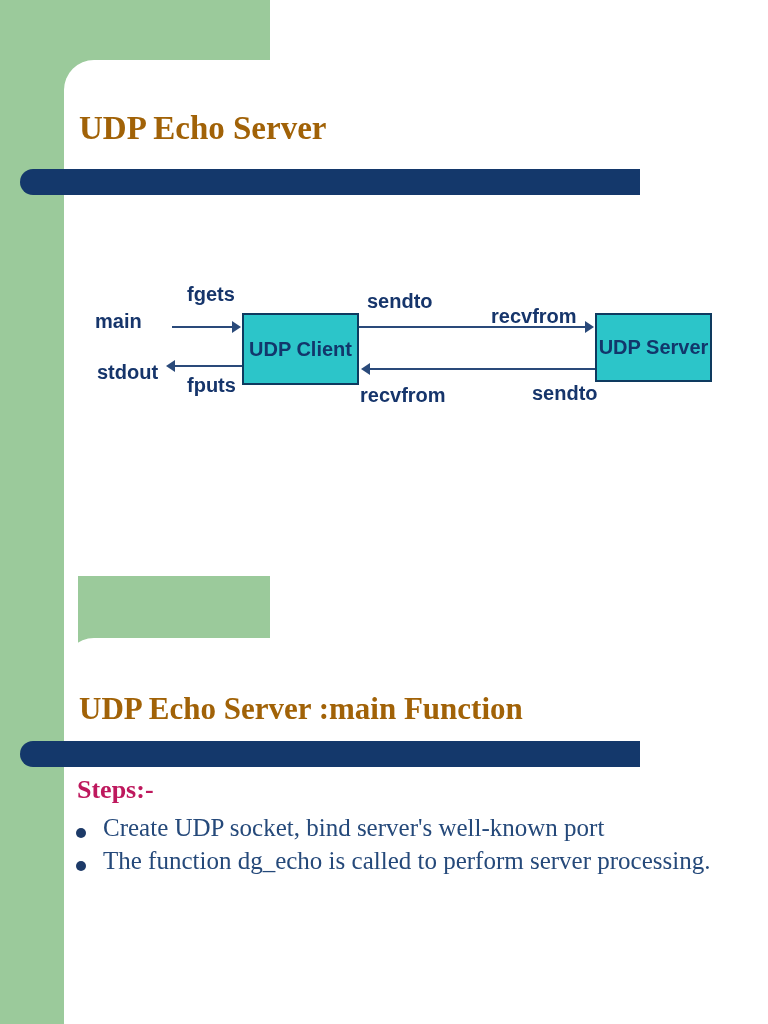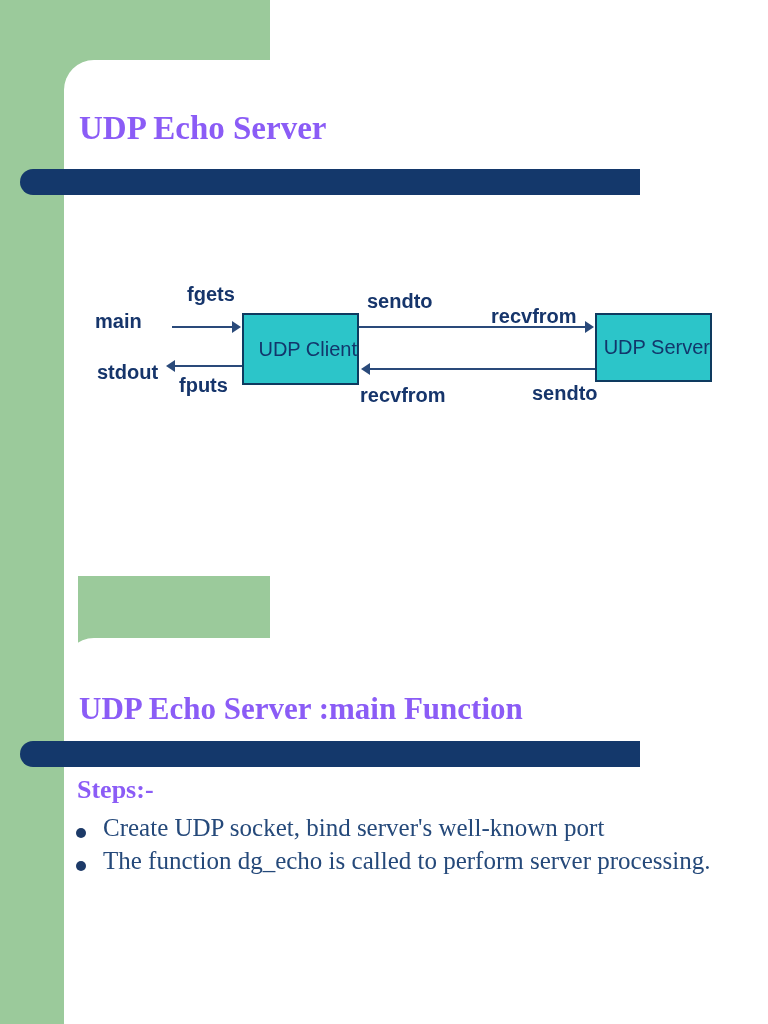--- a/index.html
+++ b/index.html
@@ -6,38 +6,38 @@
   body{width:768px;height:1024px;position:relative;background:#ffffff;
        font-family:"Liberation Sans",sans-serif;overflow:hidden;}
   .abs{position:absolute;}
   .green{background:#9bca9b;}
   .green-col{left:0;top:0;width:64px;height:1024px;}
   .band1{left:0;top:0;width:270px;height:95px;}
   .tab2{left:78px;top:576px;width:192px;height:95px;}
   .white-card{background:#ffffff;border-top-left-radius:30px;}
   .card1{left:64px;top:60px;width:704px;height:516px;}
   .card2{left:64px;top:638px;width:704px;height:386px;}
-  .slide-title{font-family:"Liberation Serif",serif;font-weight:bold;color:#8b5cf6;
+  .slide-title{font-family:"Liberation Serif",serif;font-weight:bold;color:#a16207;
                line-height:1.1;white-space:nowrap;}
   .title1{left:79px;top:110px;font-size:33px;}
   .title2{left:79px;top:692px;font-size:31px;}
   .navy-bar{background:#14386b;height:26px;width:620px;left:20px;border-radius:13px 0 0 13px;}
   .bar1{top:169px;}
   .bar2{top:741px;}
   .dlabel{font-weight:bold;font-size:20px;color:#16356b;white-space:nowrap;line-height:1;}
   .dbox{background:#2cc5c9;border:2px solid #0e3a5f;display:flex;align-items:center;
-        justify-content:flex-end;font-weight:normal;font-size:20px;color:#12366b;box-sizing:border-box;}
+        justify-content:center;font-weight:bold;font-size:20px;color:#12366b;box-sizing:border-box;}
   .box-client{left:242px;top:313px;width:117px;height:72px;}
   .box-server{left:595px;top:313px;width:117px;height:69px;}
   .aline{background:#2a4a7a;height:2px;}
   .ahead{width:0;height:0;border-top:6px solid transparent;border-bottom:6px solid transparent;}
   .ahead.r{border-left:9px solid #2a4a7a;}
   .ahead.l{border-right:9px solid #2a4a7a;}
   .steps{font-family:"Liberation Serif",serif;left:77px;top:776px;font-size:26px;
-         font-weight:bold;color:#8b5cf6;line-height:1.1;}
+         font-weight:bold;color:#be185d;line-height:1.1;}
   .bullet-row{left:76px;display:flex;align-items:center;}
   .bdot{width:10px;height:10px;border-radius:50%;background:#1d3a68;margin-top:9px;
         margin-right:17px;flex:none;}
   .btext{font-family:"Liberation Serif",serif;color:#25497a;font-size:25px;
          line-height:1.15;white-space:nowrap;}
   .row1{top:814px;}
   .row2{top:847px;}
 </style>
 </head>
 <body>
@@ -49,21 +49,21 @@
 <div class="abs white-card card2"></div>
 
 <div class="abs slide-title title1">UDP Echo Server</div>
 <div class="abs navy-bar bar1"></div>
 
 <div class="abs dlabel" style="left:95px;top:311px;">main</div>
 <div class="abs dlabel" style="left:187px;top:284px;">fgets</div>
 <div class="abs dlabel" style="left:367px;top:291px;">sendto</div>
 <div class="abs dlabel" style="left:491px;top:306px;">recvfrom</div>
 <div class="abs dlabel" style="left:97px;top:362px;">stdout</div>
-<div class="abs dlabel" style="left:179px;top:375px;">fputs</div>
+<div class="abs dlabel" style="left:187px;top:375px;">fputs</div>
 <div class="abs dlabel" style="left:360px;top:385px;">recvfrom</div>
 <div class="abs dlabel" style="left:532px;top:383px;">sendto</div>
 
 <div class="abs dbox box-client">
   <span>UDP Client</span>
 </div>
 <div class="abs dbox box-server">
   <span>UDP Server</span>
 </div>
 

